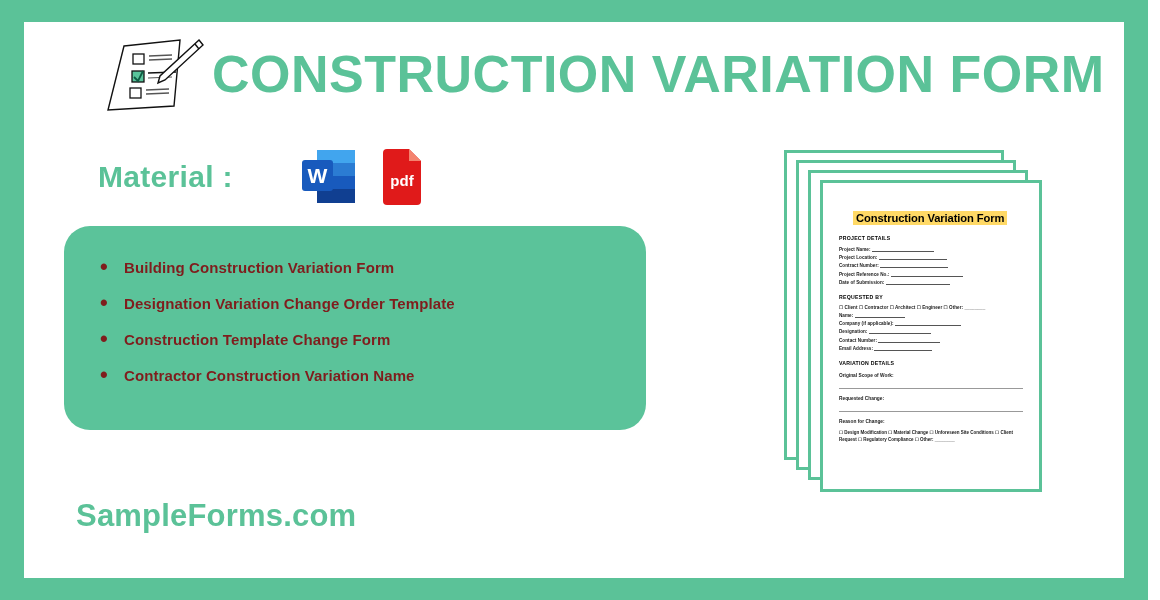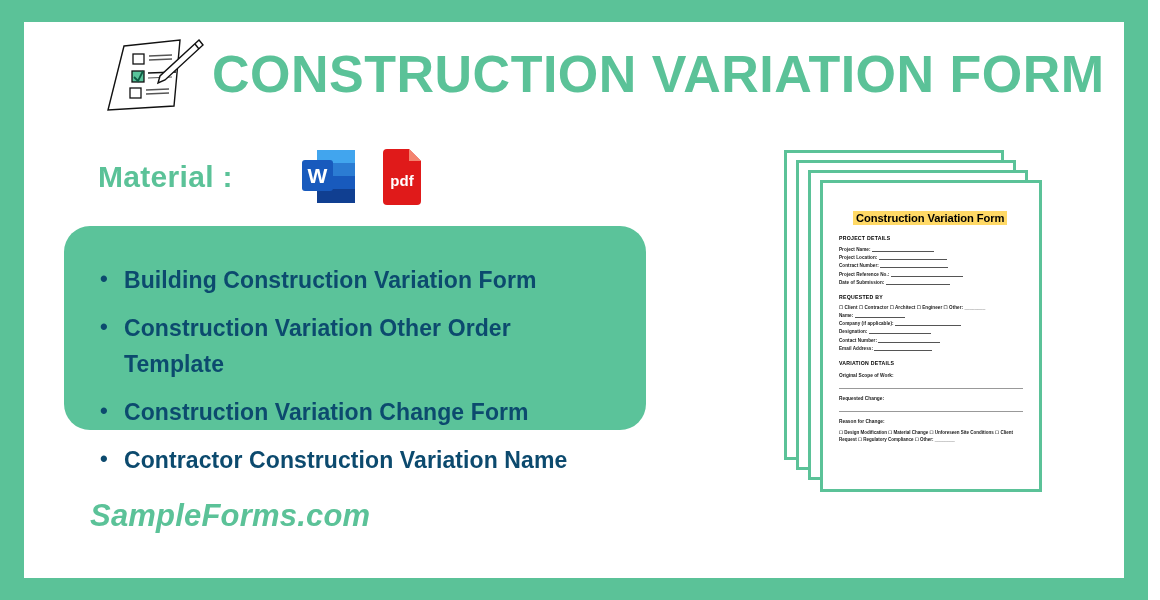--- a/index.html
+++ b/index.html
@@ -85,47 +85,45 @@
     box-sizing: border-box;
     padding: 24px 30px 24px 34px;
   }
   .list-card ul {
     list-style: none;
     margin: 0;
     padding: 0;
   }
   .list-card li {
     position: relative;
-    color: #0c4a6e;
-    font-size: 23px;
+    color: #7f1d1d;
+    font-size: 15px;
     font-weight: 700;
     line-height: 36px;
     padding-left: 26px;
     letter-spacing: 0.1px;
-    margin-top: 12px;
   }
   .list-card li::before {
     content: "•";
     position: absolute;
     left: 2px;
     top: -1px;
     font-size: 22px;
     line-height: 36px;
   }
 
   
   .brand {
     position: absolute;
-    left: 66px;
+    left: 52px;
     top: 476px;
     font-size: 31px;
     font-weight: 700;
     color: #5bc298;
     letter-spacing: 0.2px;
-    font-style: italic;
   }
 
   
   .doc-stack {
     position: absolute;
     left: 760px;
     top: 128px;
     width: 300px;
     height: 350px;
   }
@@ -251,22 +249,22 @@
             <text x="23" y="37" font-family="Liberation Sans, sans-serif" font-size="15" font-weight="700" fill="#ffffff" text-anchor="middle">pdf</text>
           </svg>
         </span>
 
       </span>
     </div>
 
     <div class="list-card">
       <ul>
         <li>Building Construction Variation Form</li>
-        <li>Construction Variation Other Order Template</li>
-        <li>Construction Variation Change Form</li>
+        <li>Designation Variation Change Order Template</li>
+        <li>Construction Template Change Form</li>
         <li>Contractor Construction Variation Name</li>
       </ul>
     </div>
 
     <div class="brand">SampleForms.com</div>
 
     <div class="doc-stack">
       <div class="doc-sheet sheet-1"></div>
       <div class="doc-sheet sheet-2"></div>
       <div class="doc-sheet sheet-3"></div>

